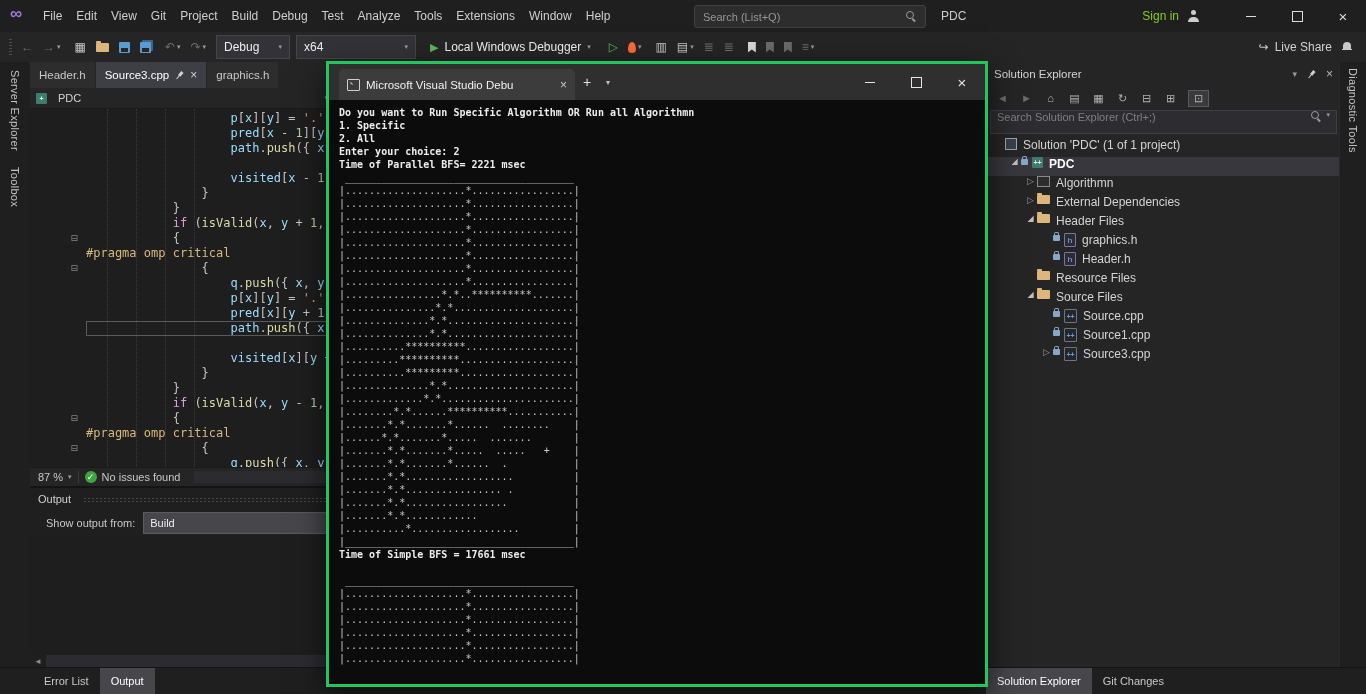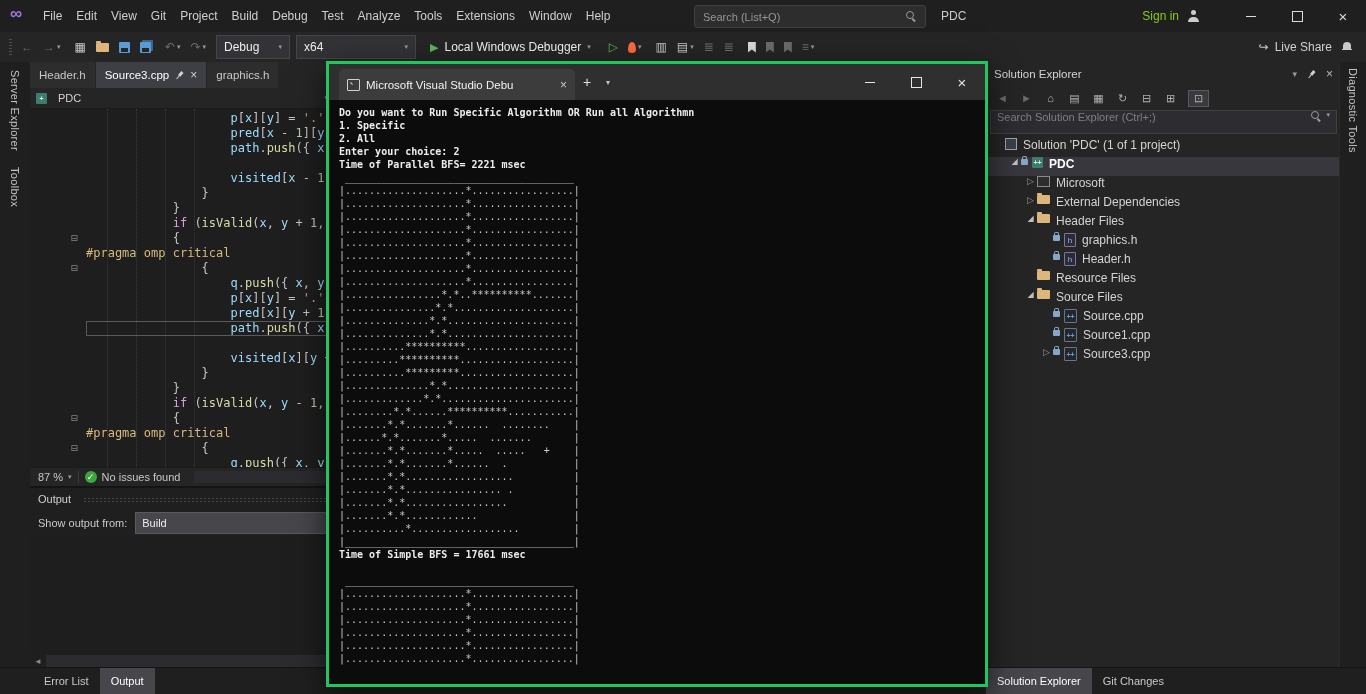--- a/index.html
+++ b/index.html
@@ -90,21 +90,21 @@
   .health-lbl{color:#c8c8c8;}
   .ztrack{flex:1;height:12px;margin:0 2px 0 14px;background:#2c2c30;display:flex;align-items:center;}
   .ztrack .arr{color:#8a8a8a;font-size:8px;margin-left:auto;margin-right:2px;}
   .ztrack .thumb{width:28px;height:12px;background:#4a4a50;}
 
   
   .output-panel{height:180px;flex:none;background:#1f1f1f;border-top:2px solid #141414;display:flex;flex-direction:column;}
   .out-header{height:22px;display:flex;align-items:center;padding-left:8px;font-size:11px;color:#d0d0d0;flex:none;}
   .out-grip{flex:1;height:5px;margin:0 12px;background-image:radial-gradient(#474747 1px,transparent 1px);background-size:4px 3px;}
   .out-controls{height:26px;display:flex;align-items:center;gap:8px;padding-left:8px;flex:none;}
-  .out-lbl{font-size:11px;color:#c8c8c8;}
+  .out-lbl{font-size:11px;color:#c8c8c8;margin-left:8px;}
   .out-select{width:200px;height:20px;background:#46464b;border:1px solid #5a5a60;color:#eeeeee;font-size:11px;display:flex;align-items:center;padding:0 6px;}
   .out-select .caret{margin-left:auto;}
   .out-content{flex:1;background:#1e1e1e;}
   .out-hscroll{height:14px;background:#1f1f1f;display:flex;align-items:center;flex:none;}
   .out-hscroll .arr{color:#8a8a8a;font-size:8px;margin:0 4px;}
   .out-hscroll .track{flex:1;height:12px;background:#2c2c30;}
 
   
   .bottom-bar{position:absolute;left:0;right:0;bottom:0;height:26px;background:#1f1f1f;border-top:1px solid #141414;}
   .bl-tabs{position:absolute;left:33px;top:0;height:100%;display:flex;}
@@ -423,21 +423,21 @@
         </div>
         <div class="treerow sel" style="padding-left: 22px;">
           <span class="arrow">◢</span>
           <span class="lock"></span>
           <span class="ico ico-project">++</span>
           <span class="lbl bold">PDC</span>
         </div>
         <div class="treerow" style="padding-left: 38px;">
           <span class="arrow col">▷</span>
           <span class="ico ico-refs"></span>
-          <span class="lbl">Microsoft</span>
+          <span class="lbl">Algorithmn</span>
         </div>
         <div class="treerow" style="padding-left: 38px;">
           <span class="arrow col">▷</span>
           <span class="ico ico-folder"></span>
           <span class="lbl">External Dependencies</span>
         </div>
         <div class="treerow" style="padding-left: 38px;">
           <span class="arrow">◢</span>
           <span class="ico ico-folder"></span>
           <span class="lbl">Header Files</span>

